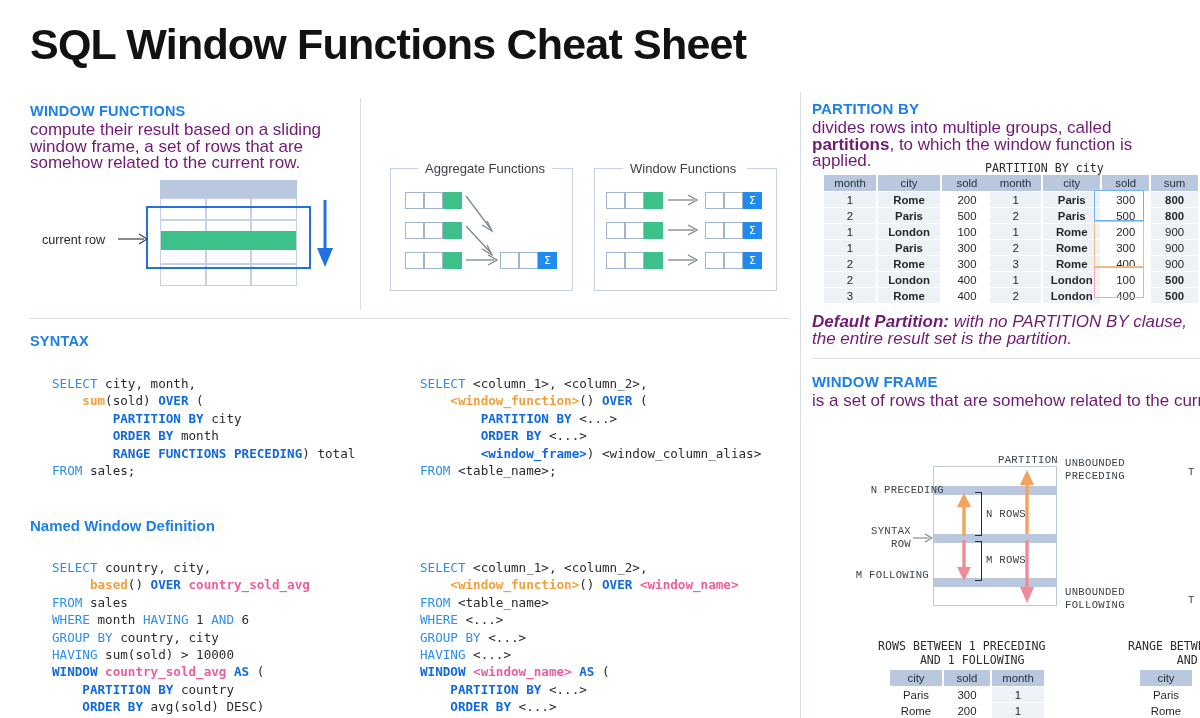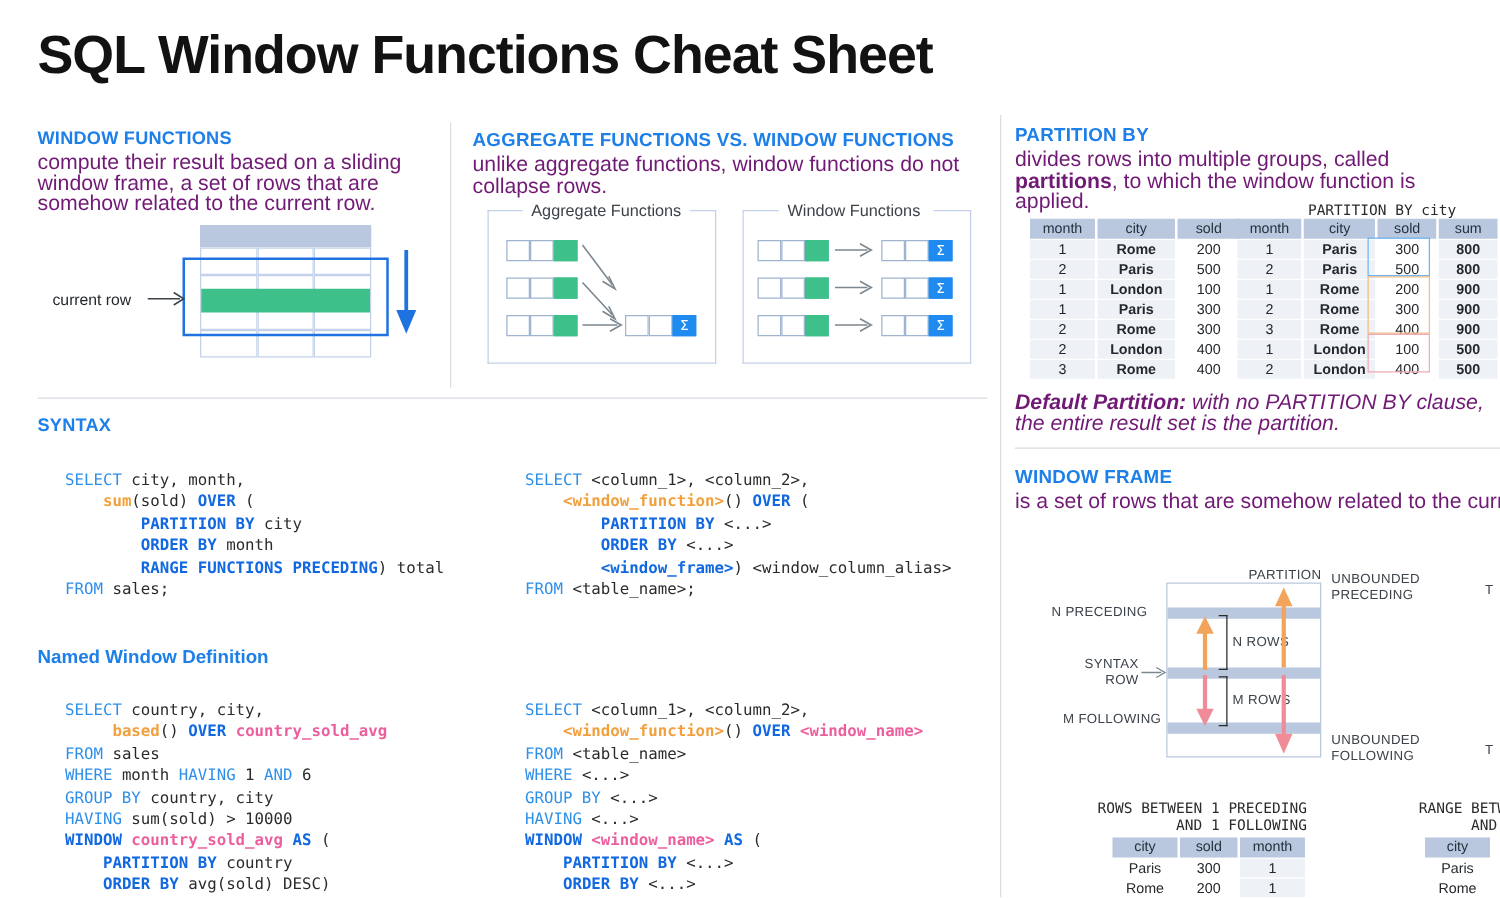--- a/index.html
+++ b/index.html
@@ -46,26 +46,26 @@
   }
   table.dt td{
     font-size:11.4px;text-align:center;padding:1.5px 0;color:#24282c;
     background:#eef1f5;
   }
   table.dt td.plain{background:#ffffff;}
   td.paris{background:#1f8bf0;color:#ffffff;font-weight:bold;}
   td.rome{background:#f2ae6b;color:#4a3622;font-weight:bold;}
   td.london{background:#efa0ab;color:#4a2630;font-weight:bold;}
   td.sumP{background:#8fc4f2;color:#11354f;font-weight:bold;}
-  td.sumR{background:#f8d3ac;color:#4a3622;font-weight:bold;}
+  td.sumR{background:#f8d3ac;color:#4a3622;font-weight:normal;}
   td.sumL{background:#ef8e9d;color:#4a2630;font-weight:bold;}
   td.green{background:#d4ece0;}
   .cap{
     font-family:"DejaVu Sans Mono","Liberation Mono",monospace;
-    font-size:11.6px;color:#2b2b2b;text-align:right;white-space:pre;
+    font-size:11.6px;color:#2b2b2b;text-align:left;white-space:pre;
   }
 
   
   .wf-grid{position:absolute;}
   .wf-grid .cell{position:absolute;border:1px solid #c3d2e8;background:#fff;box-sizing:border-box;}
   .wf-grid .hdr{position:absolute;background:#b9c8de;}
   .wf-grid .sel{position:absolute;background:#3ec08a;}
   .wf-grid .box{position:absolute;border:2.2px solid #1f72e0;box-sizing:border-box;}
   .lbl-sm{font-size:12.6px;color:#24282c;}
 
@@ -74,21 +74,21 @@
   .brkttl{position:absolute;font-size:13px;color:#3b4249;background:#fff;padding:0 7px;}
   .minirow{position:absolute;display:flex;}
   .minirow i{display:block;width:19px;height:17px;border:1px solid #9fb4cf;box-sizing:border-box;background:#fff;}
   .minirow i.g{background:#3ec08a;border-color:#3ec08a;}
   .minirow i.s{background:#1f8bf0;border-color:#1f8bf0;color:#fff;font-style:normal;
     font-size:11px;text-align:center;line-height:15px;font-family:"DejaVu Sans",sans-serif;}
 
   
   .fr-box{position:absolute;border:1.6px solid #b9c8de;background:#fff;box-sizing:border-box;}
   .fr-band{position:absolute;background:#b9c8de;}
-  .fr-lbl{position:absolute;font-size:10.6px;color:#3b4249;letter-spacing:.3px;line-height:12.6px;}
+  .fr-lbl{position:absolute;font-size:10.6px;color:#3b4249;letter-spacing:.3px;line-height:12.6px;font-family:Liberation Mono, monospace;}
   .fr-lbl.r{text-align:right;}
   .brace{position:absolute;border:1.4px solid #2b2b2b;border-left:none;box-sizing:border-box;}
 
   .ital{font-style:italic;font-size:14px;color:#24282c;white-space:nowrap;}
 </style>
 </head>
 <body>
 
 <div class="page">
 
@@ -124,24 +124,20 @@
     <svg style="position:absolute;left:118px;top:232px;" width="32" height="14">
       <line x1="0" y1="7" x2="26" y2="7" stroke="#3b4249" stroke-width="1.2"></line>
       <polyline points="21,2 29,7 21,12" fill="none" stroke="#3b4249" stroke-width="1.2"></polyline>
     </svg>
     <svg style="position:absolute;left:314px;top:200px;" width="24" height="70">
       <line x1="11" y1="0" x2="11" y2="52" stroke="#1f72e0" stroke-width="3"></line>
       <polygon points="3,48 19,48 11,67" fill="#1f72e0"></polygon>
     </svg>
   </div>
 
-  <div style="position:absolute;left:378px;top:104px;width:410px;">
-    <div class="sec-h big">AGGREGATE FUNCTIONS VS. WINDOW FUNCTIONS</div>
-    <div class="body-t" style="margin-top:3px;">unlike aggregate functions, window functions do not collapse rows.</div>
-  </div>
 
   <div class="brk" style="left:390px;top:168px;width:183px;height:123px;border:1px solid #c3d2e8;border-top:none;"></div>
   <div class="brk" style="left:390px;top:168px;width:30px;height:1px;background:#c3d2e8;"></div>
   <div class="brk" style="left:543px;top:168px;width:30px;height:1px;background:#c3d2e8;"></div>
   <div class="brkttl" style="left:418px;top:161px;">Aggregate Functions</div>
 
   <div class="minirow" style="left:405px;top:192px;">
       <i></i>
       <i></i>
       <i class="g"></i>
@@ -370,21 +366,21 @@
     <div class="sec-h big">WINDOW FRAME</div>
     <div class="body-t" style="margin-top:3px;white-space:nowrap;">is a set of rows that are somehow related to the current row. The</div>
   </div>
 
   <div class="fr-lbl" style="left:973px;top:454px;width:110px;text-align:center;">PARTITION</div>
   <div class="fr-box" style="left:933px;top:466px;width:124px;height:140px;"></div>
   <div class="fr-band" style="left:934px;top:486px;width:122px;height:9px;"></div>
   <div class="fr-band" style="left:934px;top:534px;width:122px;height:9px;"></div>
   <div class="fr-band" style="left:934px;top:578px;width:122px;height:9px;"></div>
 
-  <div class="fr-lbl r" style="left:834px;top:484px;width:84px;">N PRECEDING</div>
+  <div class="fr-lbl r" style="left:860px;top:484px;width:84px;">N PRECEDING</div>
   <div class="fr-lbl r" style="left:845px;top:525px;width:66px;white-space:pre;">SYNTAX
 ROW</div>
   <div class="fr-lbl r" style="left:845px;top:569px;width:84px;">M FOLLOWING</div>
   <svg style="position:absolute;left:913px;top:532px;" width="22" height="12">
     <line x1="0" y1="6" x2="16" y2="6" stroke="#7c878f" stroke-width="1.1"></line>
     <polyline points="12,2 19,6 12,10" fill="none" stroke="#7c878f" stroke-width="1.1"></polyline>
   </svg>
 
   <svg style="position:absolute;left:956px;top:492px;" width="16" height="46">
     <line x1="8" y1="44" x2="8" y2="12" stroke="#f2a35c" stroke-width="3.4"></line>

